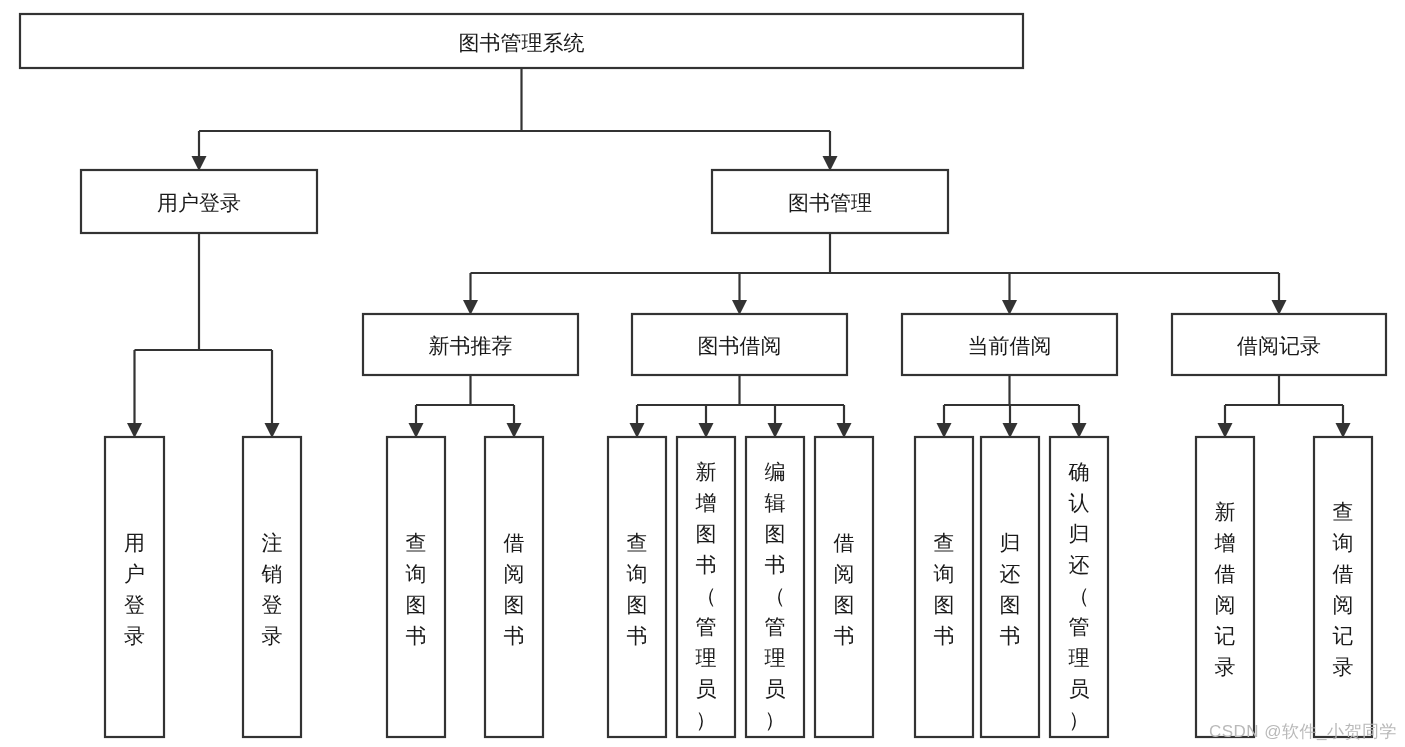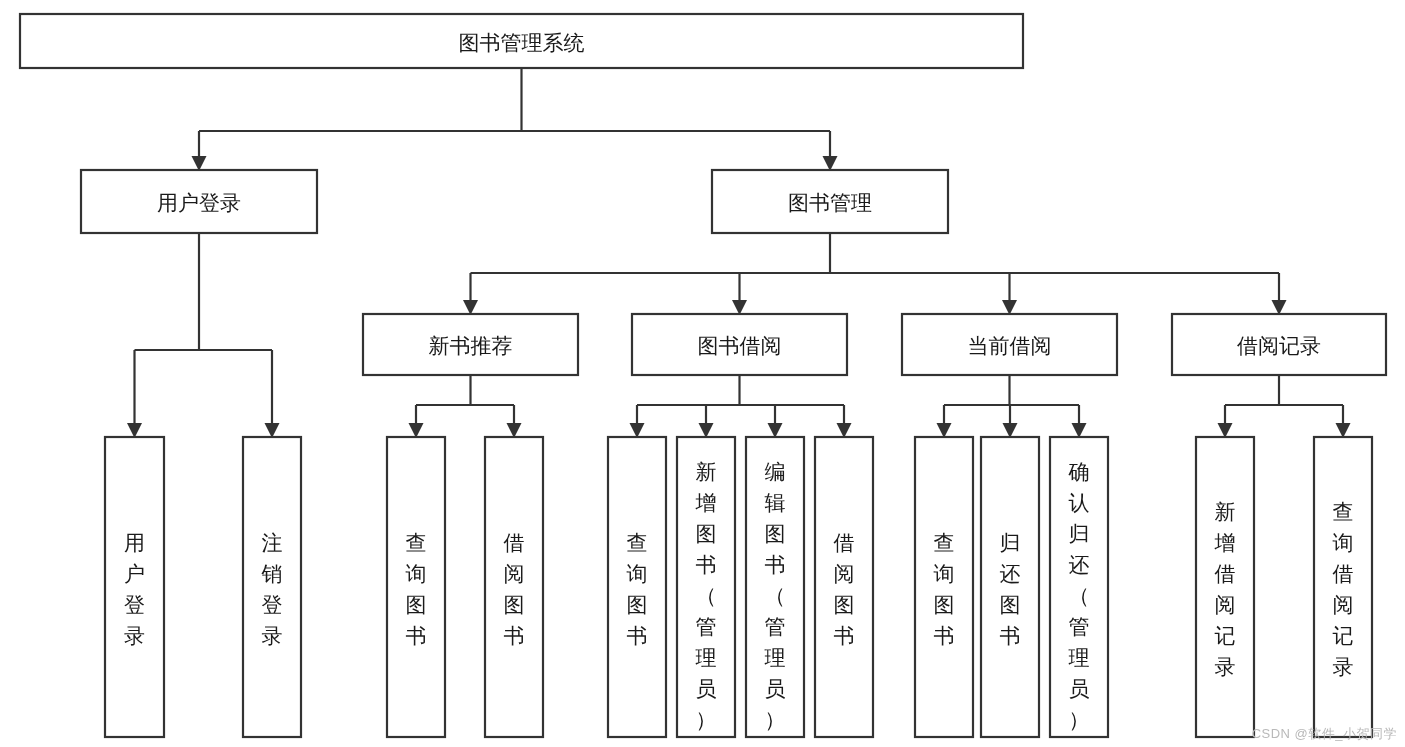--- a/index.html
+++ b/index.html
@@ -53,21 +53,21 @@
   }
   .arrow-head {
     fill: #333333;
     stroke: none;
   }
   .watermark {
     position: absolute;
     right: 8px;
     bottom: 4px;
     font-family: "Liberation Sans", "DejaVu Sans", sans-serif;
-    font-size: 13px;
+    font-size: 17px;
     color: #b9b9b9;
     white-space: nowrap;
     letter-spacing: 0.5px;
     user-select: none;
   }
 </style>
 </head>
 <body>
 
 <div id="diagram-root">

